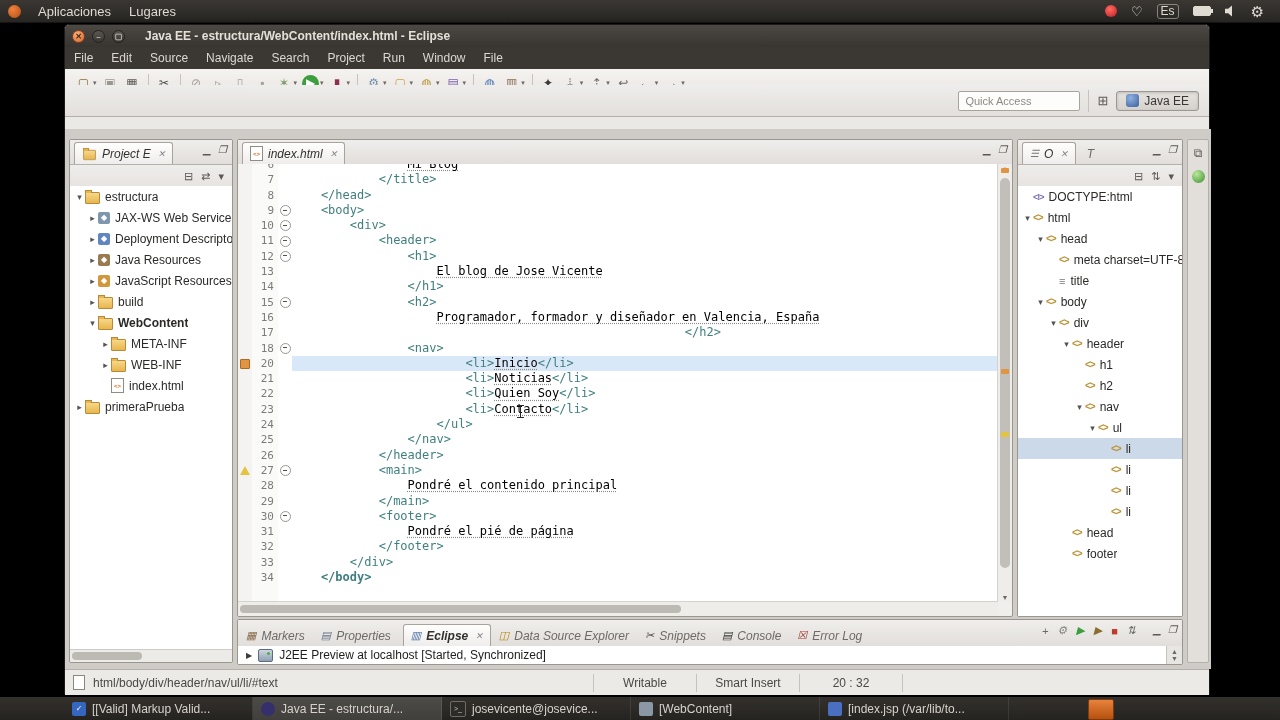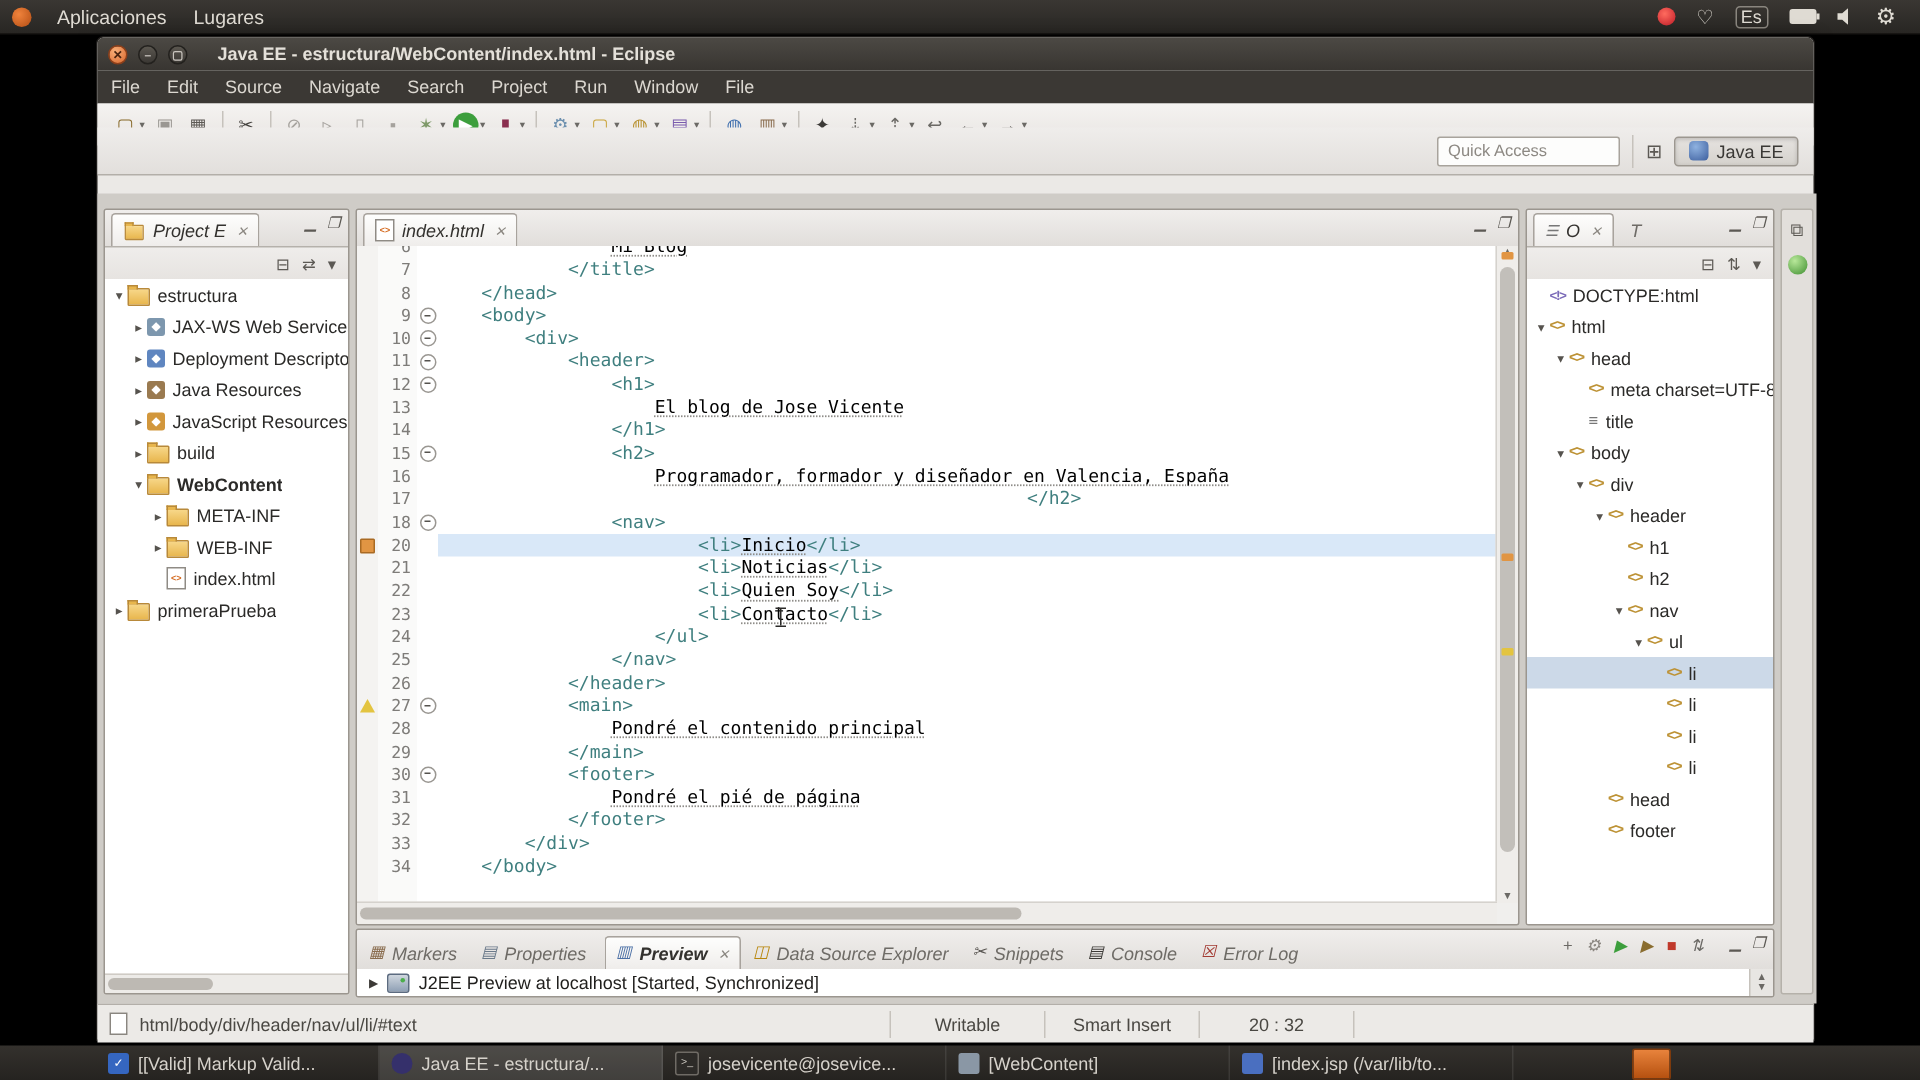--- a/index.html
+++ b/index.html
@@ -560,21 +560,21 @@
             <div class="cl">
               <span class="m"></span>
               <span class="ln">33</span>
               <span class="fd"></span>
               <span class="cd" style="padding-left: 8ch;"><span class="tg">&lt;/div&gt;</span></span>
             </div>
             <div class="cl">
               <span class="m"></span>
               <span class="ln">34</span>
               <span class="fd"></span>
-              <span class="cd" style="padding-left: 4ch;"><span class="tg">&lt;/body&gt;</span></span>
+              <span class="cd" style="padding-left: 4ch; font-weight: bold;"><span class="tg">&lt;/body&gt;</span></span>
             </div>
           </div>
         <div id="ed-vscroll">
           <span class="step" style="top:1px">▲</span>
           <span class="vthumb"></span>
           <span class="step" style="bottom:1px">▼</span>
           <span class="tick" style="top:4px;background:#e19543"></span>
           <span class="tick" style="top:205px;background:#e19543"></span>
           <span class="tick" style="top:268px;background:#e3c440"></span>
         </div>
@@ -708,21 +708,21 @@
         <div class="btab">
             <span class="btic" style="color: rgb(138, 109, 79);">▦</span>
             <span style="color: rgb(110, 107, 102);">Markers</span>
           </div>
           <div class="btab">
             <span class="btic" style="color: rgb(107, 122, 138);">▤</span>
             <span style="color: rgb(110, 107, 102);">Properties</span>
           </div>
           <div class="tab">
             <span class="btic" style="color: rgb(74, 111, 165);">▥</span>
-            <span style="font-weight: bold;">Preview</span>
+            <span style="font-weight: bold;">Eclipse</span>
             <span class="tclose">✕</span>
           </div>
           <div class="btab">
             <span class="btic" style="color: rgb(184, 134, 11);">◫</span>
             <span style="color: rgb(110, 107, 102);">Data Source Explorer</span>
           </div>
           <div class="btab">
             <span class="btic" style="color: rgb(85, 82, 78);">✂</span>
             <span style="color: rgb(110, 107, 102);">Snippets</span>
           </div>

